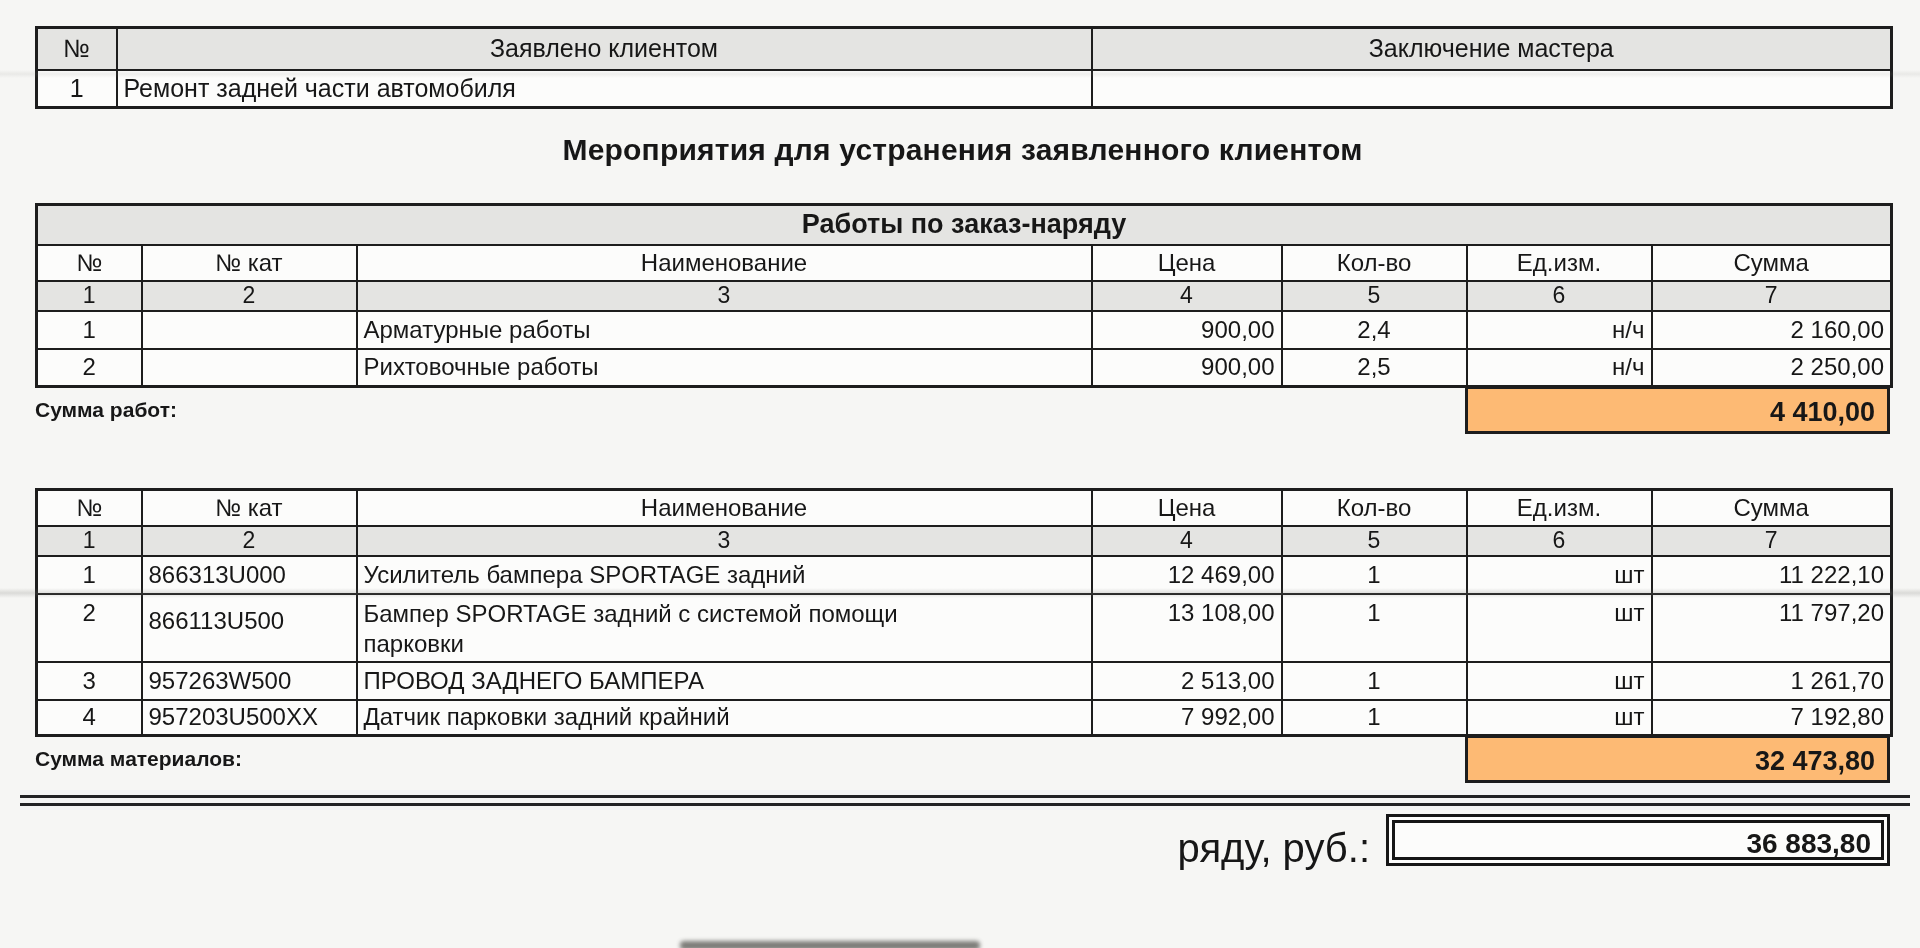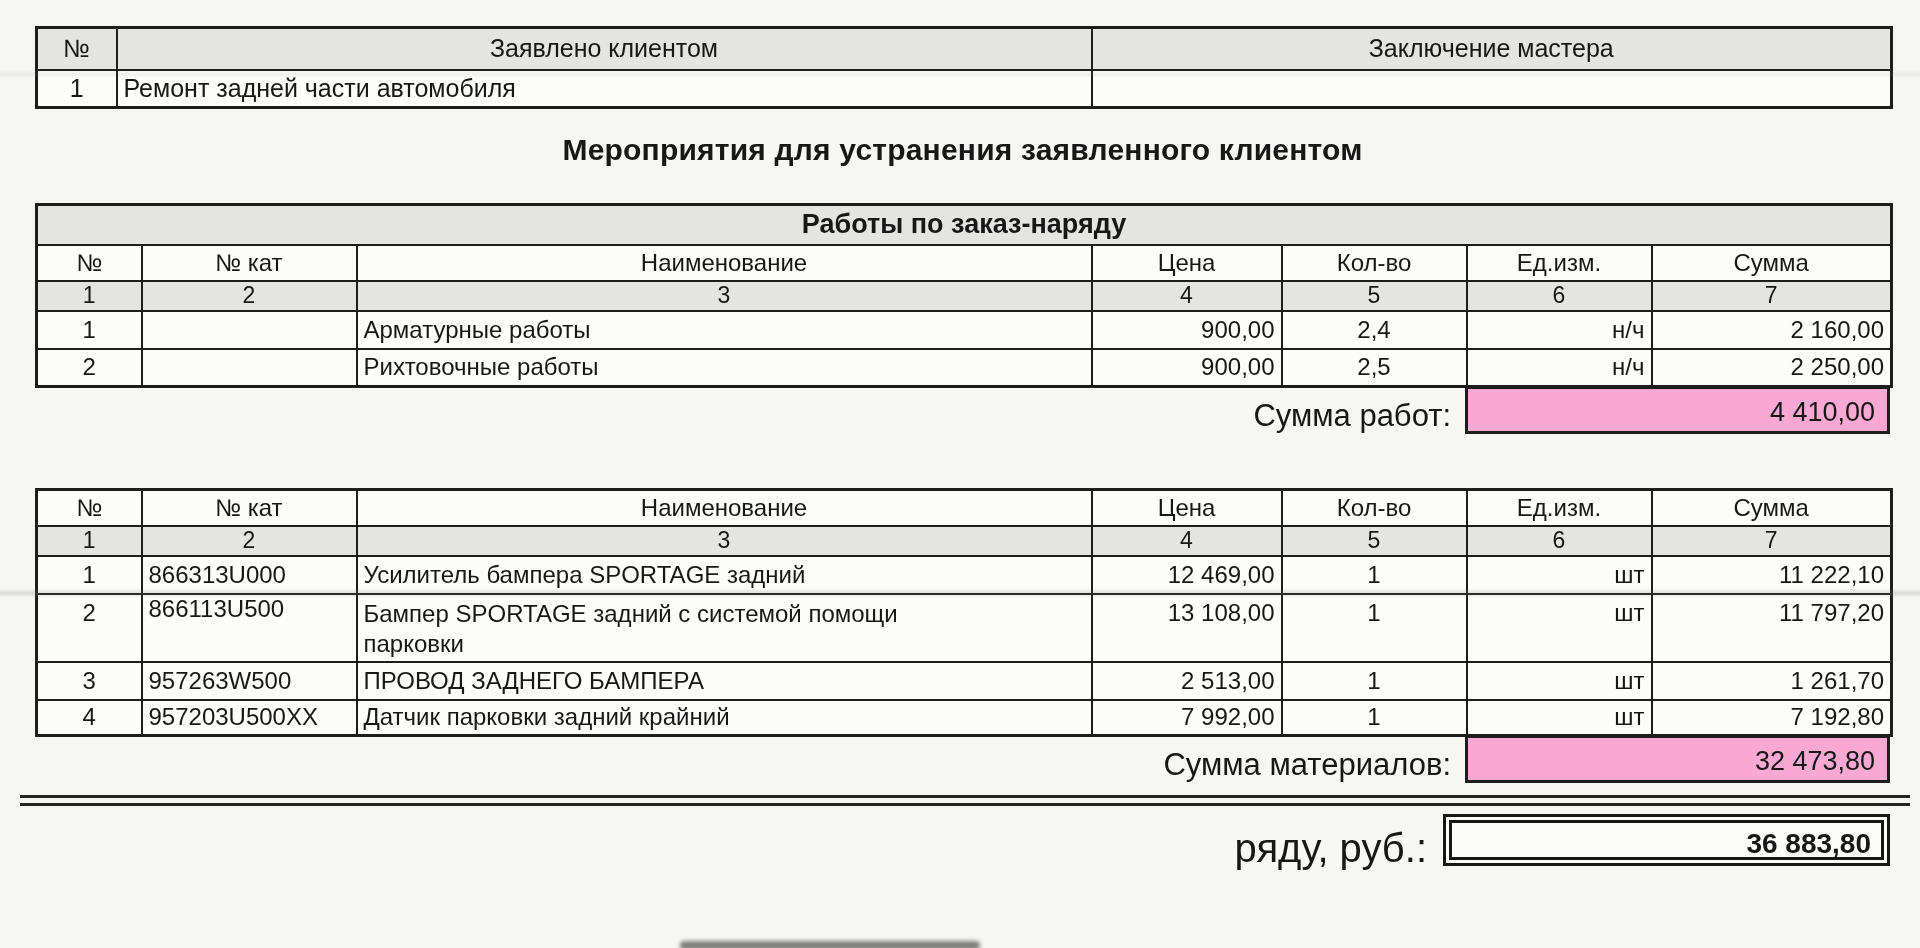--- a/index.html
+++ b/index.html
@@ -25,36 +25,36 @@
   .name-wrap { white-space:normal !important; line-height:1.25; }
   .name-wrap .clip { display:inline-block; max-width:580px; vertical-align:top; }
   .section-title {
     margin:24px 0 0 35px; width:1855px; text-align:center;
     font-weight:bold; font-size:30px; letter-spacing:0.2px;
   }
   .works { margin-top:36px; }
   .parts { margin-top:54px; }
   .sum-row { margin-left:35px; width:1855px; display:flex; }
   .sum-label {
-    width:1430px; box-sizing:border-box; text-align:right;
-    font-weight:normal; font-size:31px; padding:10px 14px 0 0;
+    width:1430px; box-sizing:border-box; 
+    font-weight:bold; font-size:21px; padding:10px 14px 0 0;
   }
   .sum-box {
     width:425px; height:48px; box-sizing:border-box; margin-top:-2px;
-    border:3px solid #1d1d1d; background:#f9a8d4;
-    font-weight:normal; font-size:27px; text-align:right; padding:8px 12px 0 0;
+    border:3px solid #1d1d1d; background:#fdba74;
+    font-weight:bold; font-size:27px; text-align:right; padding:8px 12px 0 0;
   }
   .double-rule {
     margin:12px 0 0 20px; width:1890px; height:5px;
     border-top:3px solid #242424; border-bottom:3px solid #242424;
   }
   .grand-row { margin:8px 0 0 35px; width:1855px; display:flex; justify-content:flex-end; }
   .grand-label { font-weight:normal; font-size:40px; padding:12px 16px 0 0; }
   .grand-box {
-    width:447px; height:52px; box-sizing:border-box;
+    width:504px; height:52px; box-sizing:border-box;
     border:3px solid #161616; padding:3px; background:#fcfcfb;
   }
   .grand-box-inner {
     border:3px solid #161616; height:100%; box-sizing:border-box;
     text-align:right; font-weight:bold; font-size:28px; padding:5px 10px 0 0;
   }
   .crease {
     position:absolute; left:0; top:588px; width:1920px; height:10px;
     background:linear-gradient(to bottom, rgba(0,0,0,0) 0%, rgba(120,120,115,0.22) 50%, rgba(0,0,0,0) 100%);
     pointer-events:none;
@@ -187,21 +187,21 @@
       <td class="c">1</td>
       <td class="l">866313U000</td>
       <td class="l">Усилитель бампера SPORTAGE задний</td>
       <td class="r">12 469,00</td>
       <td class="c">1</td>
       <td class="r">шт</td>
       <td class="r">11 222,10</td>
     </tr>
     <tr class="row-h68">
       <td class="c" style="vertical-align:top; padding-top:4px;">2</td>
-      <td class="l" style="vertical-align:top; padding-top:0;">866113U500</td>
+      <td class="l" style="vertical-align:top; padding-top:12px;">866113U500</td>
       <td class="l name-wrap" style="vertical-align:top; padding-top:4px;"><span class="clip">Бампер SPORTAGE задний с системой помощи парковки</span></td>
       <td class="r" style="vertical-align:top; padding-top:4px;">13 108,00</td>
       <td class="c" style="vertical-align:top; padding-top:4px;">1</td>
       <td class="r" style="vertical-align:top; padding-top:4px;">шт</td>
       <td class="r" style="vertical-align:top; padding-top:4px;">11 797,20</td>
     </tr>
     <tr class="row-h38">
       <td class="c">3</td>
       <td class="l">957263W500</td>
       <td class="l">ПРОВОД ЗАДНЕГО БАМПЕРА</td>

